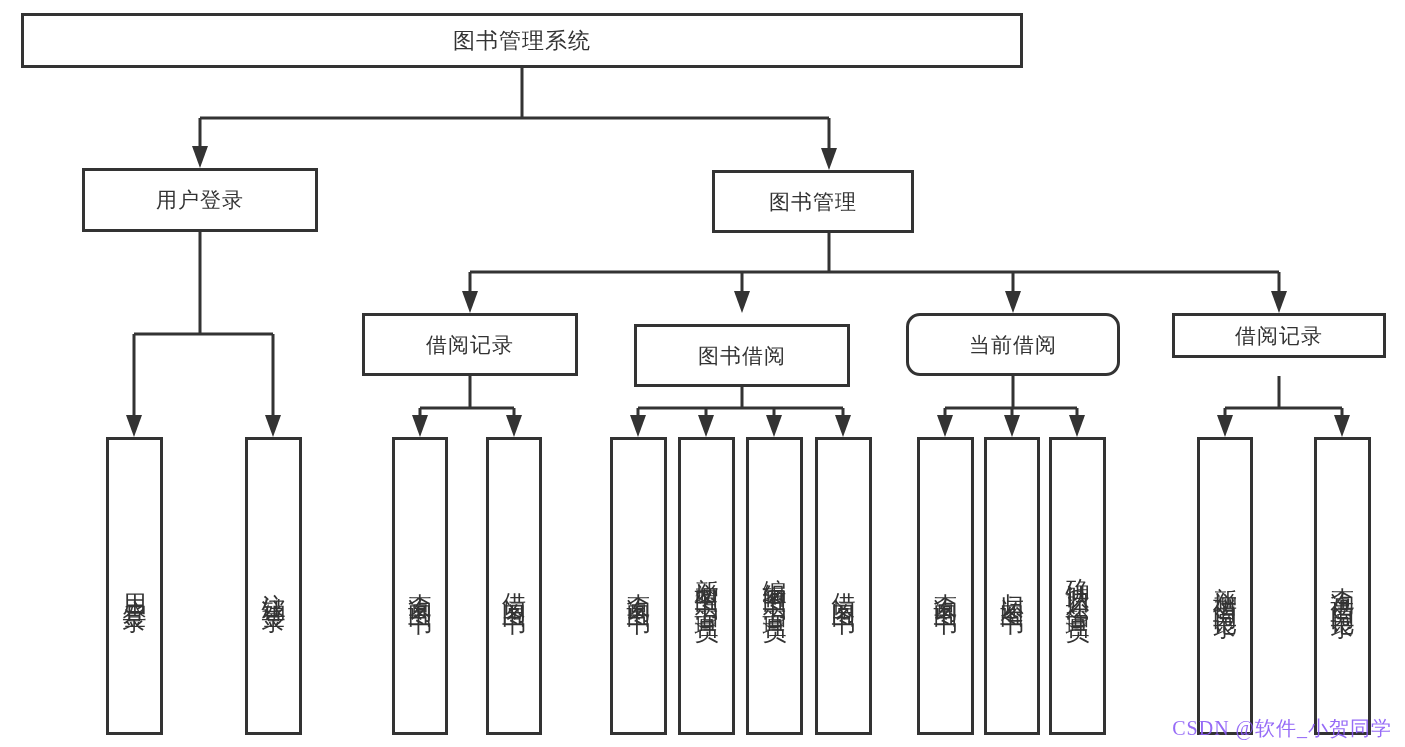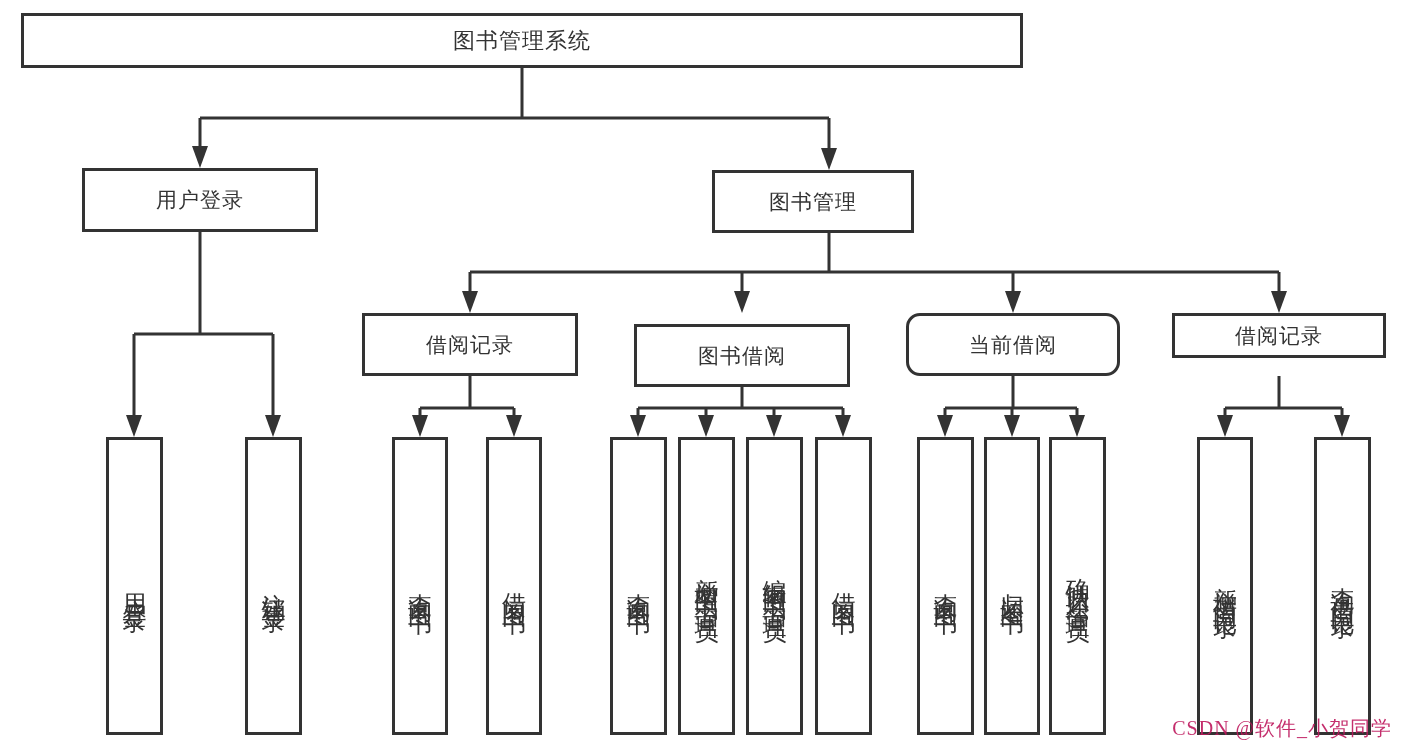--- a/index.html
+++ b/index.html
@@ -42,21 +42,21 @@
     font-size: 24px;
     letter-spacing: 6px;
     white-space: normal;
   }
   .watermark {
     position: absolute;
     right: 13px;
     bottom: 5px;
     font-size: 20px;
     letter-spacing: 1px;
-    color: #be185d;
+    color: #8b5cf6;
     opacity: 0.9;
     z-index: 3;
   }
 </style>
 </head>
 <body>
 
 <div class="canvas">
 
   <svg class="connectors" viewBox="0 0 1405 747" xmlns="http://www.w3.org/2000/svg">

